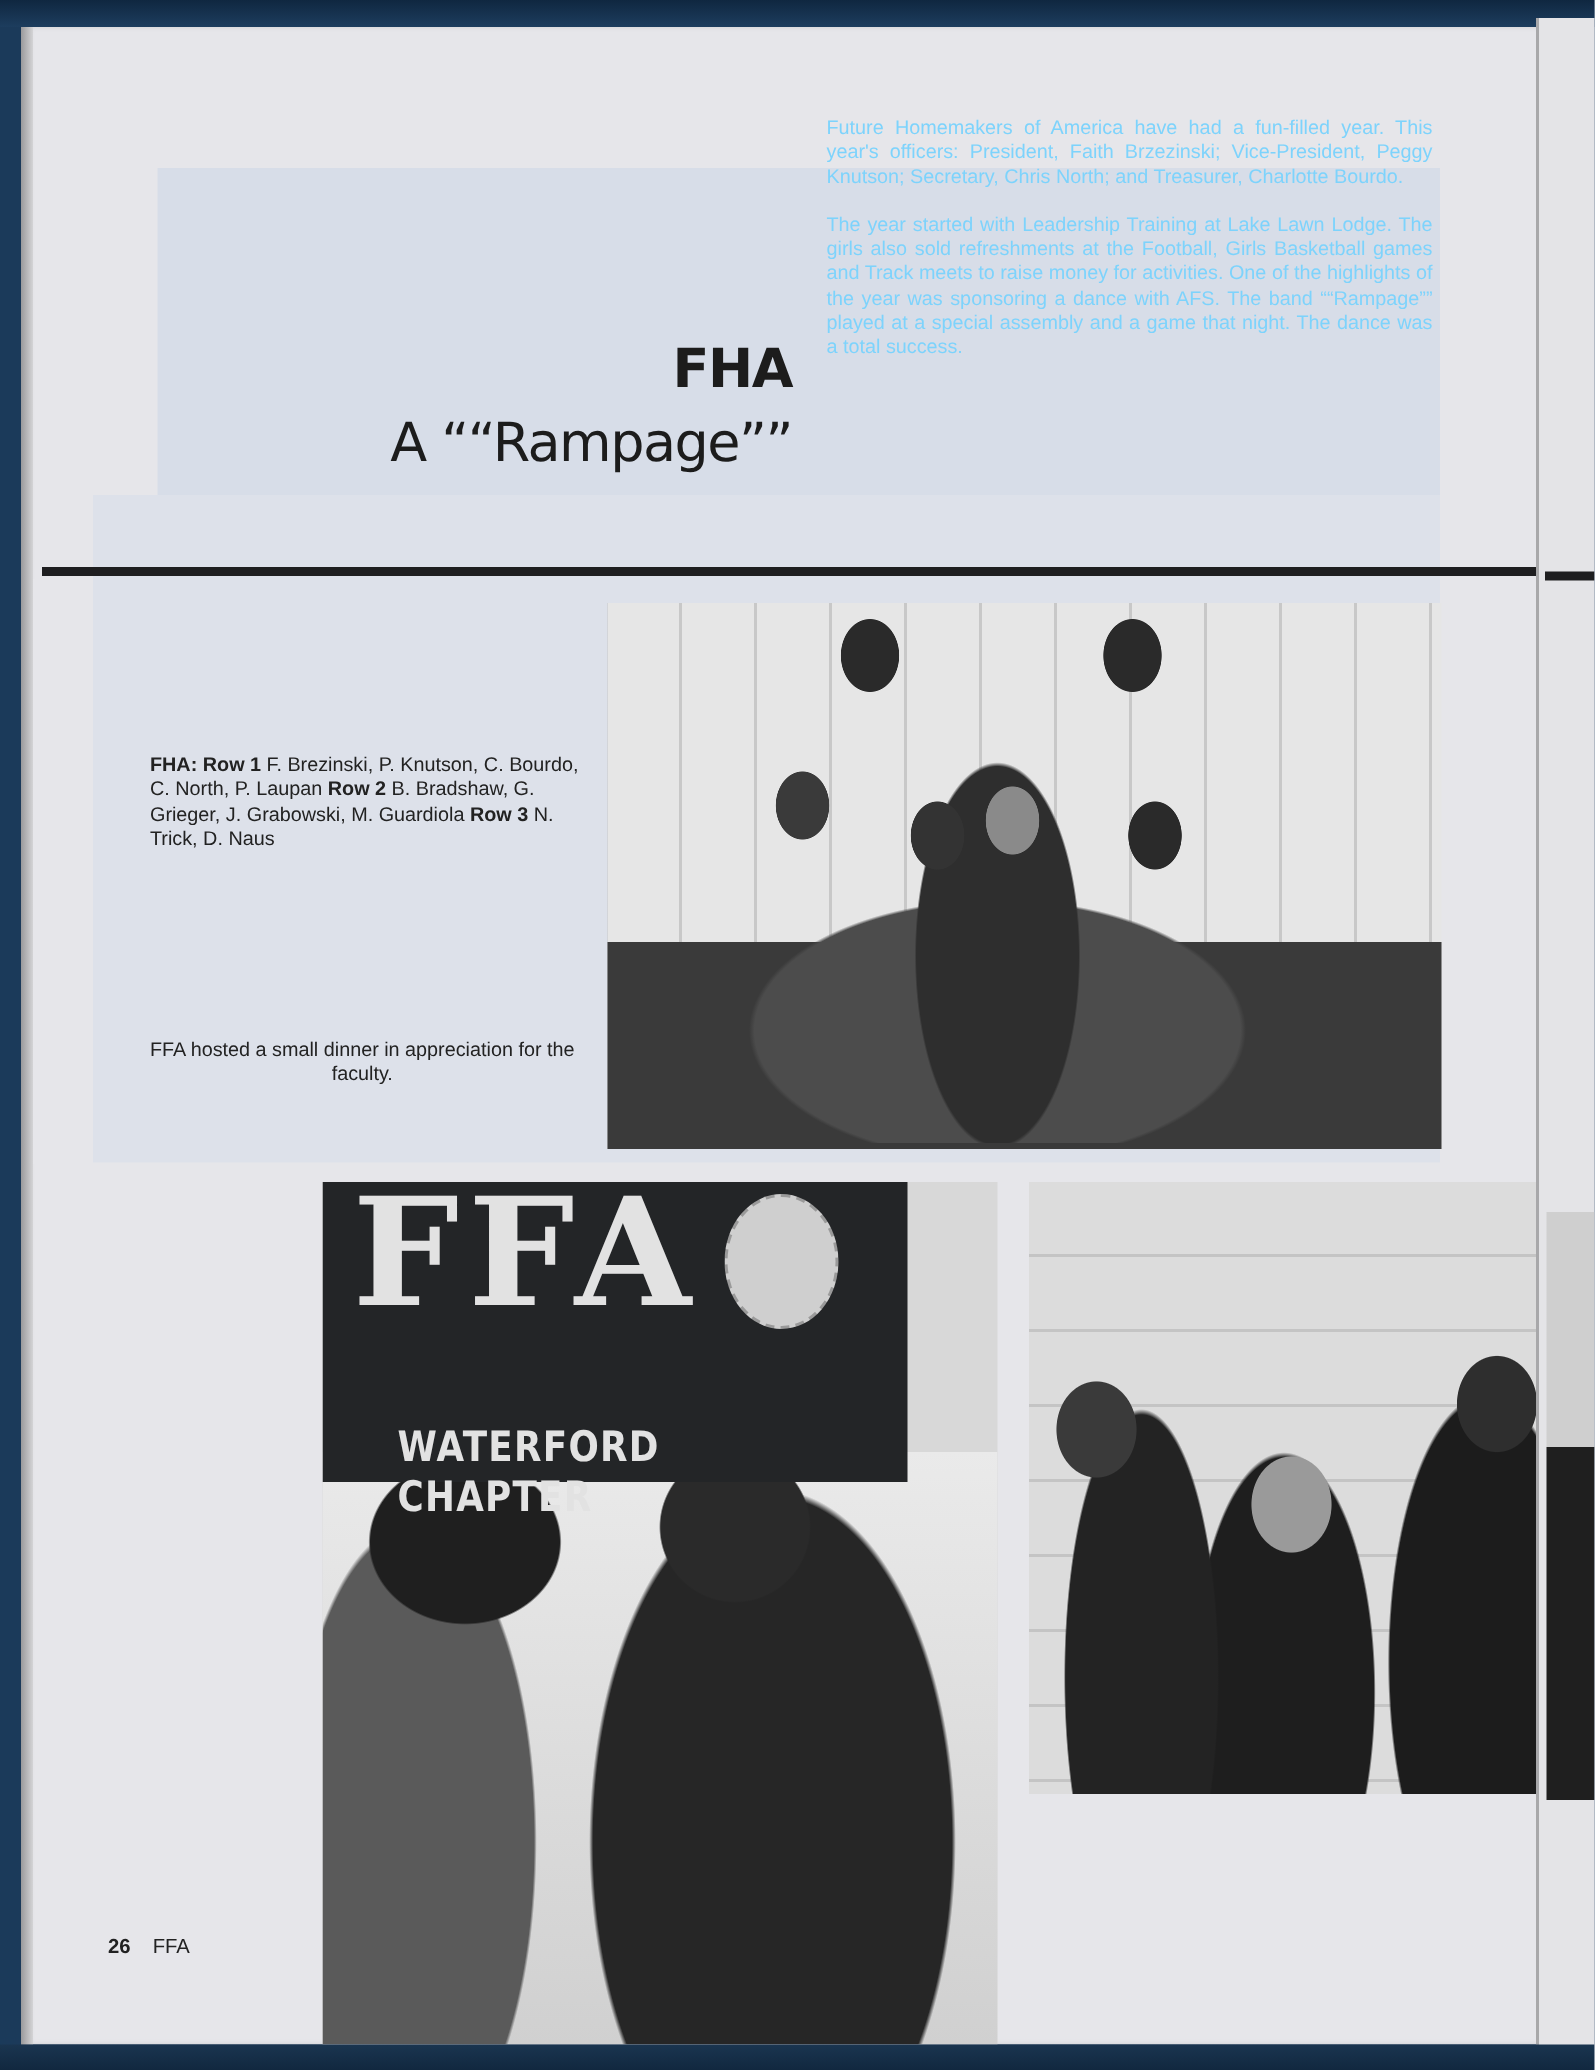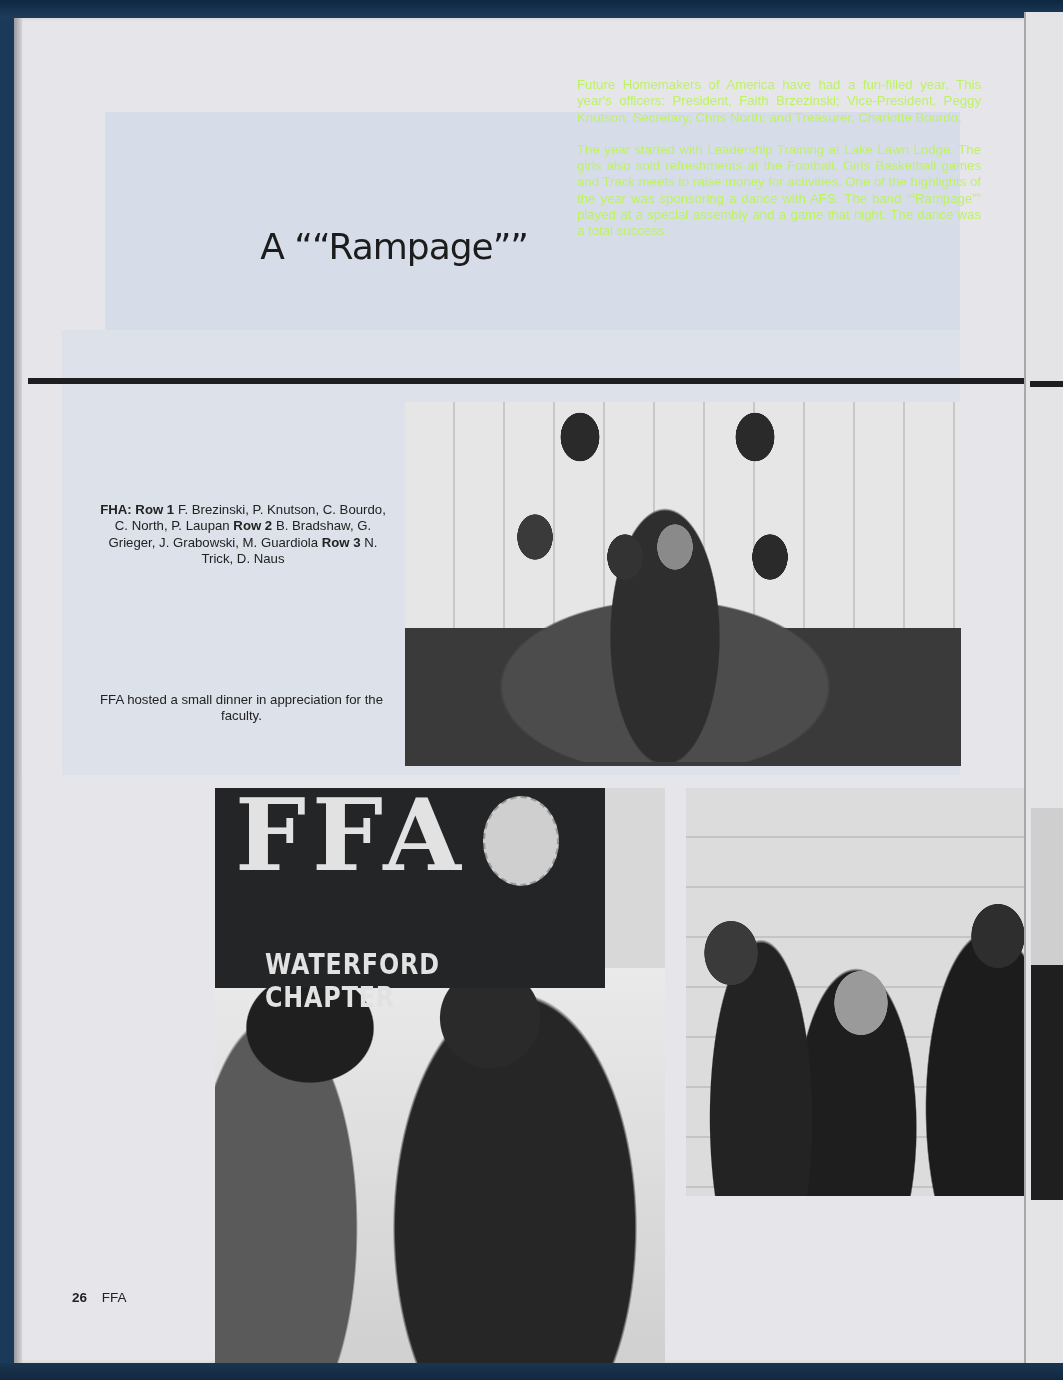--- a/index.html
+++ b/index.html
@@ -41,36 +41,35 @@
     }
     .title {
       position: absolute; right: 535px; top: 222px; width: 300px;
       text-align: right; color: #1c1c1c;
       font-family: "DejaVu Sans", sans-serif;
       font-size: 36px; line-height: 49px; letter-spacing: -1px;
     }
     .title .l1 { font-weight: bold; }
     .body-text {
       position: absolute; left: 551px; top: 77px; width: 404px;
-      font-size: 13.2px; line-height: 16.3px; color: #bef264;
+      font-size: 13.2px; line-height: 16.3px; color: #7dd3fc;
       text-align: justify;
-      margin-left: 26px;
     }
     .body-text p { margin: 0 0 16px 0; }
     .rule {
       position: absolute; left: 28px; top: 378px; width: 996px; height: 6px;
       background: #1e1e20;
     }
     .rule-next {
       position: absolute; left: 1030px; top: 381px; width: 33px; height: 6px;
       background: #1e1e20;
     }
     .caption-fha {
       position: absolute; left: 100px; top: 502px; width: 286px;
-      font-size: 13.2px; line-height: 16.3px; color: #222; text-align: center;
+      font-size: 13.2px; line-height: 16.3px; color: #222; text-align: left;
     }
     .caption-fha b { font-weight: bold; }
     .caption-ffa {
       position: absolute; left: 100px; top: 692px; width: 283px;
       font-size: 13.2px; line-height: 16.3px; color: #222; text-align: center;
     }
     .photo {
       position: absolute; overflow: hidden;
     }
     .photo-fha {
@@ -158,20 +157,21 @@
 <div class="binder-top"></div>
 <div class="page"></div>
 <div class="page-edge"></div>
 <div class="next-page"></div>
 
 <div class="tint-top"></div>
 <div class="tint-mid"></div>
 <div class="tint-mid-light"></div>
 
 <div class="title">
+  <div class="l1">FHA</div>
   <div class="l3">A ““Rampage””</div>
 </div>
 
 <div class="body-text">
   <p>Future Homemakers of America have had a fun-filled year. This year's officers: President, Faith Brzezinski; Vice-President, Peggy Knutson; Secretary, Chris North; and Treasurer, Charlotte Bourdo.</p>
   <p>The year started with Leadership Training at Lake Lawn Lodge. The girls also sold refreshments at the Football, Girls Basketball games and Track meets to raise money for activities. One of the highlights of the year was sponsoring a dance with AFS. The band ““Rampage”” played at a special assembly and a game that night. The dance was a total success.</p>
 </div>
 
 <div class="rule"></div>
 <div class="rule-next"></div>

